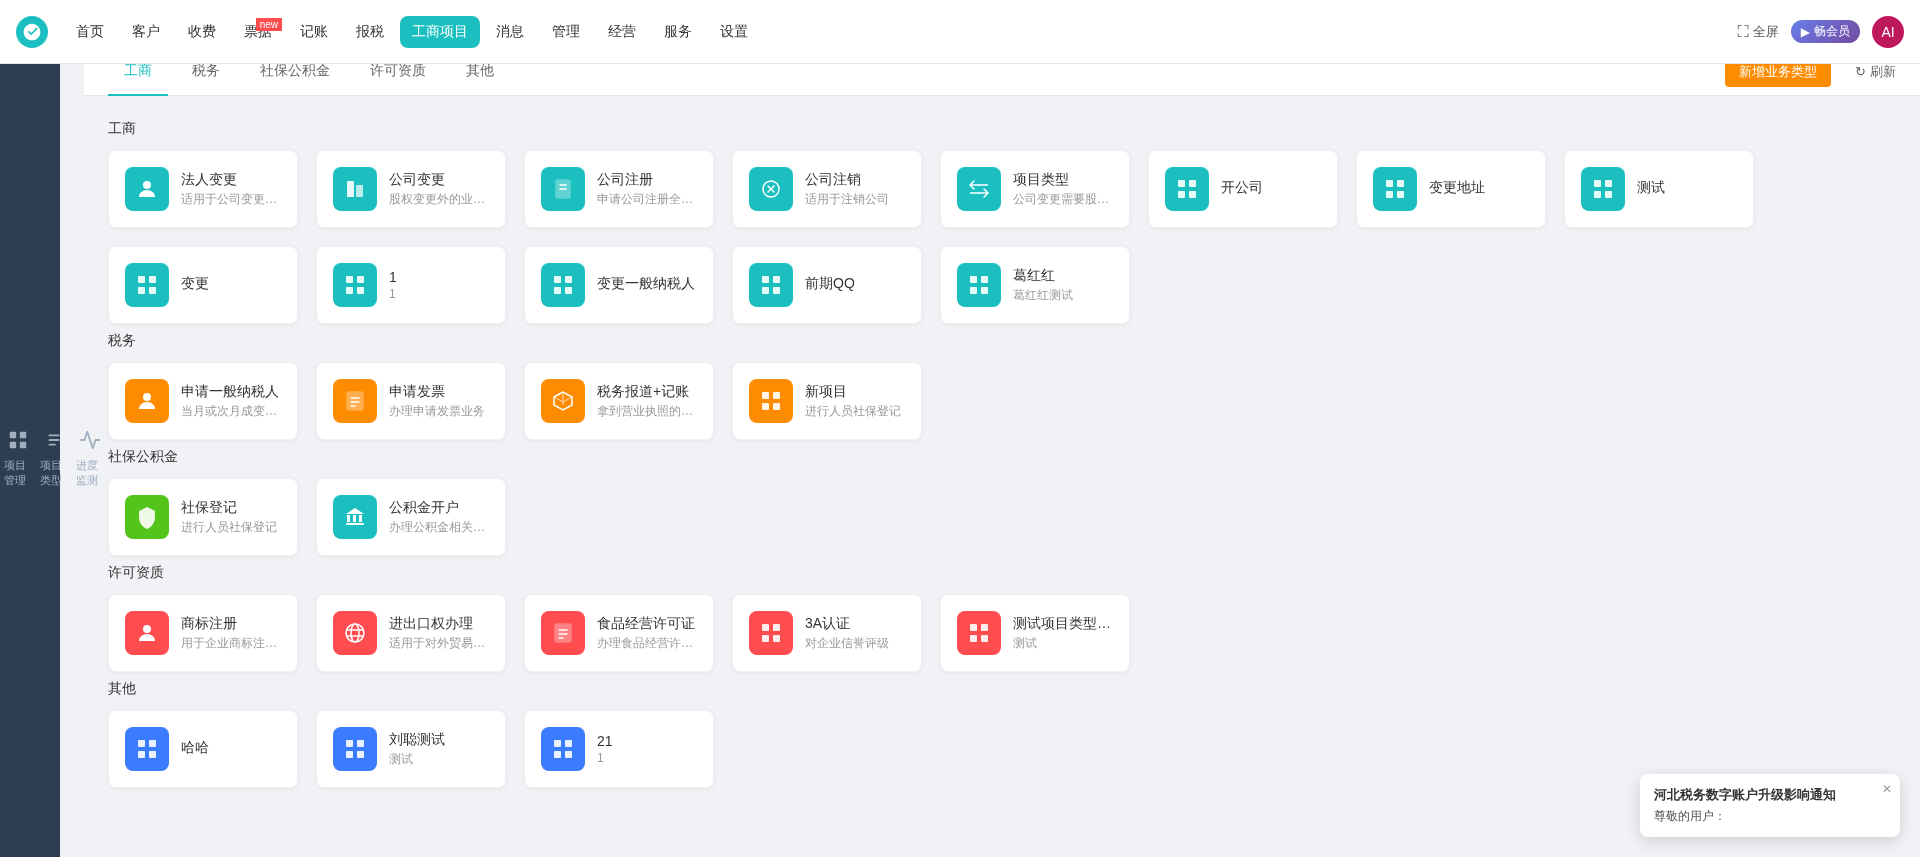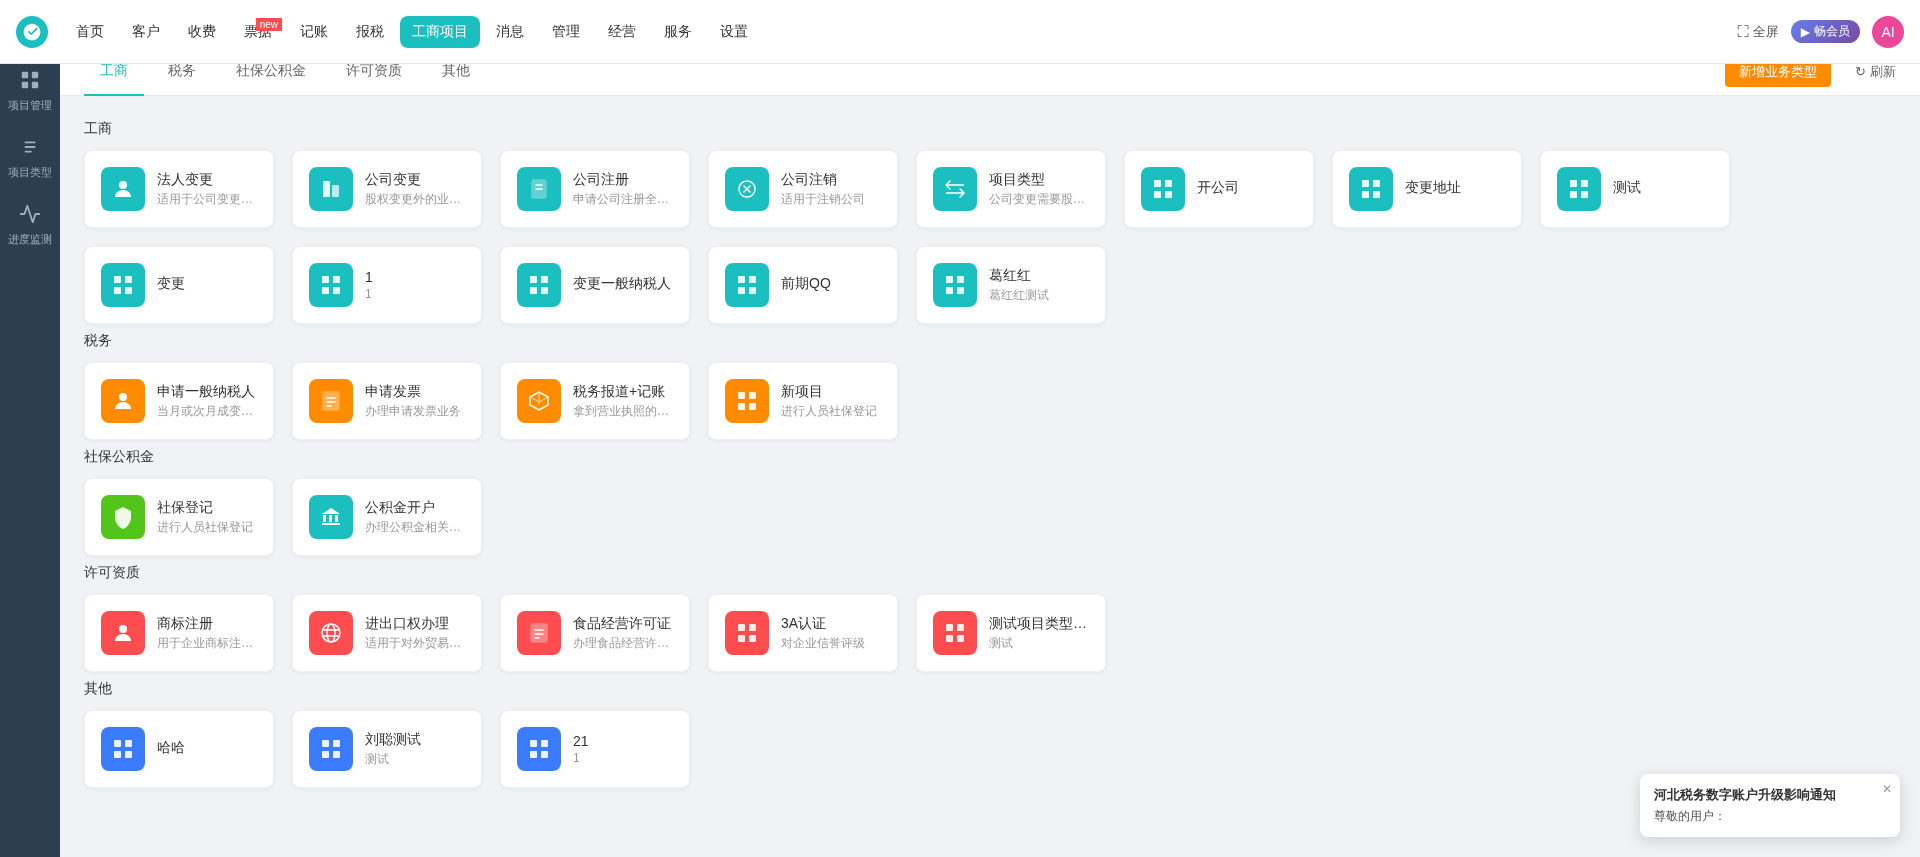--- a/index.html
+++ b/index.html
@@ -80,39 +80,40 @@
     .vip-btn {
       background: linear-gradient(135deg, #667eea, #764ba2);
       color: #fff;
       padding: 3px 10px;
       border-radius: 12px;
       font-size: 12px;
     }
     .avatar {
       width: 32px;
       height: 32px;
-      background: #ec4899;
+      background: #be185d;
       border-radius: 50%;
       display: flex;
       align-items: center;
       justify-content: center;
       color: #fff;
       font-size: 14px;
     }
 
     
     .sidebar {
       position: fixed;
       left: 0;
       top: 48px;
       bottom: 0;
       width: 60px;
       background: #2c3e50;
       display: flex;
-      flex-direction: column;
+      flex-direction: row;
+      align-items: center;
       padding-top: 8px;
       z-index: 99;
     }
     .sidebar-item {
       width: 100%;
       display: flex;
       flex-direction: column;
       align-items: center;
       padding: 10px 4px;
       cursor: pointer;
@@ -123,21 +124,21 @@
     .sidebar-icon {
       width: 28px;
       height: 28px;
       display: flex;
       align-items: center;
       justify-content: center;
     }
 
     
     .main-content {
-      margin-left: 60px;
+      margin-left: 84px;
       margin-top: 48px;
       padding: 0;
     }
 
     
     .sub-tabs {
       background: #fff;
       padding: 0 24px;
       border-bottom: 1px solid #e8e8e8;
       display: flex;

